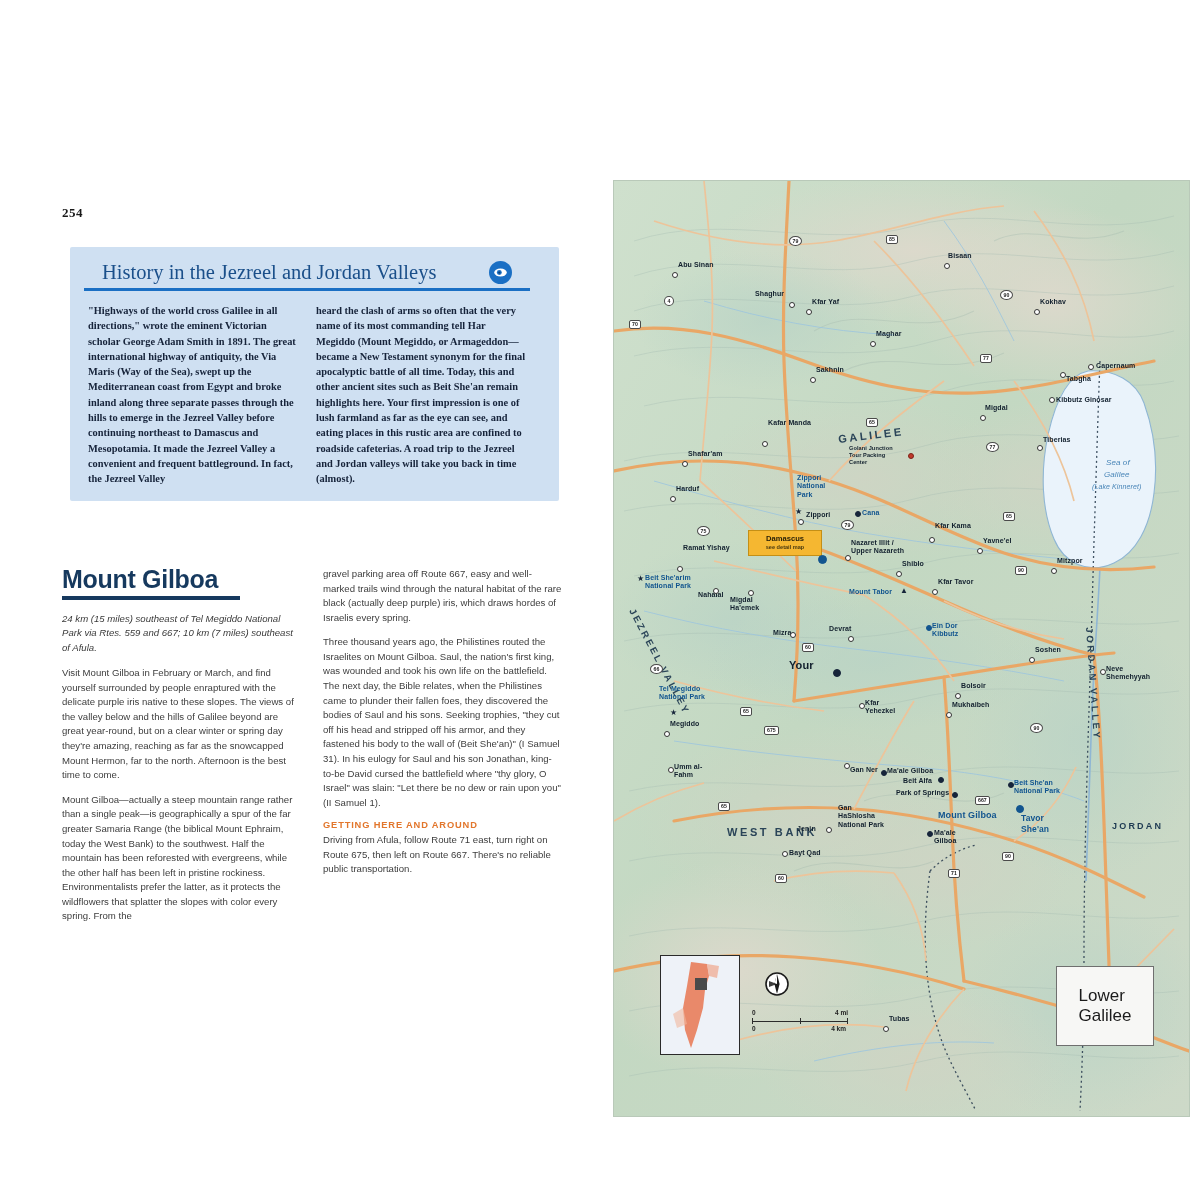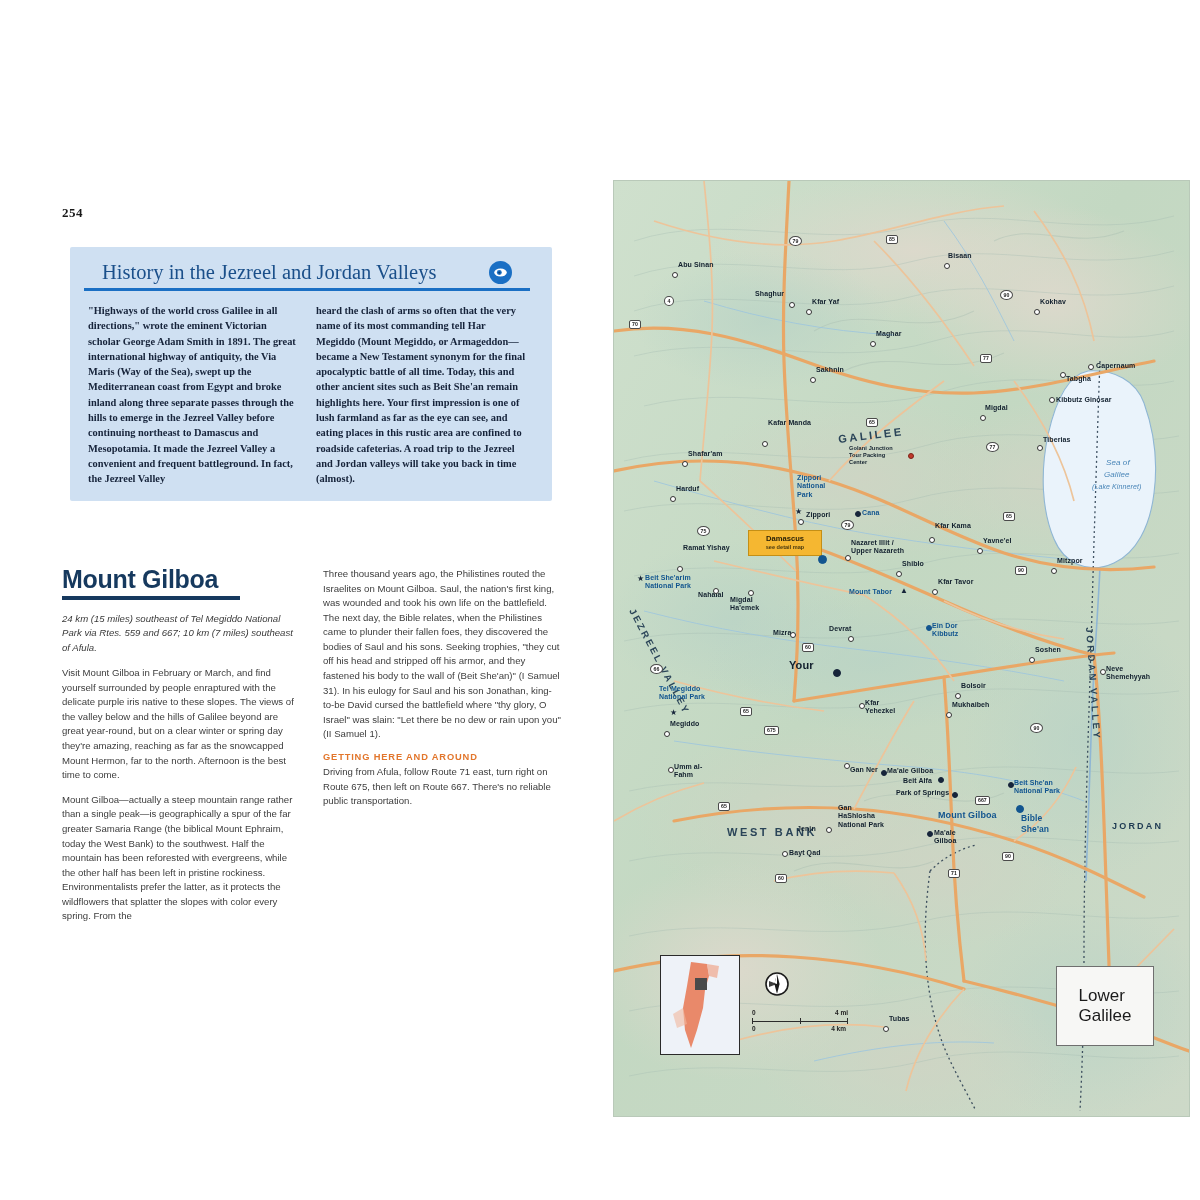--- a/index.html
+++ b/index.html
@@ -6,21 +6,21 @@
   body{width:1200px;height:1200px;overflow:hidden;font-family:"Liberation Sans",sans-serif;}
   .page{position:relative;width:1200px;height:1176px;background:#fff;margin-top:47px;}
 
   
   .text-page{position:absolute;left:0;top:0;width:610px;height:1200px;background:#fff;}
   .folio{position:absolute;left:62px;top:158px;font-family:"Liberation Serif",serif;
          font-weight:700;font-size:13px;color:#1a1a1a;letter-spacing:.5px;}
 
   
   .feature{position:absolute;left:70px;top:200px;width:474px;background:#cfe0f2;
-           border-radius:2px;padding:0 8px 14px 0;}
+           border-radius:2px;padding:0 15px 14px 0;}
   .feature-head{display:flex;align-items:center;justify-content:space-between;
                 padding:14px 18px 4px 18px;border-bottom:3px solid #1a6fc4;margin:0 14px 12px 14px;}
   .feature-title{font-family:"Liberation Serif",serif;font-size:20.5px;color:#1a4f8a;
                  font-weight:400;line-height:1.1;white-space:nowrap;}
   .eye-badge{flex:0 0 auto;width:23px;height:23px;border-radius:50%;background:#1a6fc4;
              display:flex;align-items:center;justify-content:center;margin-left:8px;}
   .eye-badge svg{display:block;}
   .feature-cols{display:flex;gap:18px;padding:0 18px;}
   .feature-col{flex:1;}
   .feature-col p{margin:0;font-family:"Liberation Serif",serif;font-size:10.4px;
@@ -110,20 +110,21 @@
 
     <div class="article">
       <div class="col">
         <h2 class="sec-title">Mount Gilboa</h2>
         <div class="sec-rule"></div>
         <p class="dek">24 km (15 miles) southeast of Tel Megiddo National Park via Rtes. 559 and 667; 10 km (7 miles) southeast of Afula.</p>
         <p class="body">Visit Mount Gilboa in February or March, and find yourself surrounded by people enraptured with the delicate purple iris native to these slopes. The views of the valley below and the hills of Galilee beyond are great year-round, but on a clear winter or spring day they're amazing, reaching as far as the snowcapped Mount Hermon, far to the north. Afternoon is the best time to come.</p>
         <p class="body">Mount Gilboa—actually a steep mountain range rather than a single peak—is geographically a spur of the far greater Samaria Range (the biblical Mount Ephraim, today the West Bank) to the southwest. Half the mountain has been reforested with evergreens, while the other half has been left in pristine rockiness. Environmentalists prefer the latter, as it protects the wildflowers that splatter the slopes with color every spring. From the</p>
       </div>
       <div class="col">
+        <p class="body">gravel parking area off Route 667, easy and well-marked trails wind through the natural habitat of the rare black (actually deep purple) iris, which draws hordes of Israelis every spring.</p>
         <p class="body">Three thousand years ago, the Philistines routed the Israelites on Mount Gilboa. Saul, the nation's first king, was wounded and took his own life on the battlefield. The next day, the Bible relates, when the Philistines came to plunder their fallen foes, they discovered the bodies of Saul and his sons. Seeking trophies, "they cut off his head and stripped off his armor, and they fastened his body to the wall of (Beit She'an)" (I Samuel 31). In his eulogy for Saul and his son Jonathan, king-to-be David cursed the battlefield where "thy glory, O Israel" was slain: "Let there be no dew or rain upon you" (II Samuel 1).</p>
         <p class="kicker">GETTING HERE AND AROUND</p>
         <p class="body">Driving from Afula, follow Route 71 east, turn right on Route 675, then left on Route 667. There's no reliable public transportation.</p>
       </div>
     </div>
   </div>
 
   <div class="map">
     <div class="map-canvas">
       <svg width="575" height="935" viewBox="0 0 575 935">
@@ -400,21 +401,21 @@
     <div class="dot solid" style="left:952px;top:745px;"></div>
 
     <div class="mlabel blue" style="left:1014px;top:732px;width:48px;white-space:normal;line-height:1.2;">Beit She'an National Park</div>
     <div class="dot solid" style="left:1008px;top:735px;"></div>
 
     <div class="mlabel" style="left:838px;top:757px;width:48px;white-space:normal;line-height:1.2;">Gan HaShlosha National Park</div>
 
     <div class="mlabel blue" style="left:938px;top:764px;font-size:9px;">Mount Gilboa</div>
     <div class="dot blue" style="left:1016px;top:758px;width:6px;height:6px;"></div>
 
-    <div class="mlabel blue" style="left:1021px;top:766px;width:36px;white-space:normal;line-height:1.25;font-size:8.5px;">Bible She'an</div>
+    <div class="mlabel blue" style="left:1021px;top:766px;width:36px;white-space:normal;line-height:1.25;font-size:8.5px;">Tavor She'an</div>
 
     <div class="mlabel" style="left:934px;top:782px;width:36px;white-space:normal;line-height:1.2;">Ma'ale Gilboa</div>
     <div class="dot solid" style="left:927px;top:784px;"></div>
 
     <div class="mlabel" style="left:789px;top:802px;">Bayt Qad</div>
     <div class="dot" style="left:782px;top:804px;"></div>
 
     <div class="mlabel" style="left:797px;top:778px;">Jenin</div>
     <div class="dot" style="left:826px;top:780px;"></div>
 

